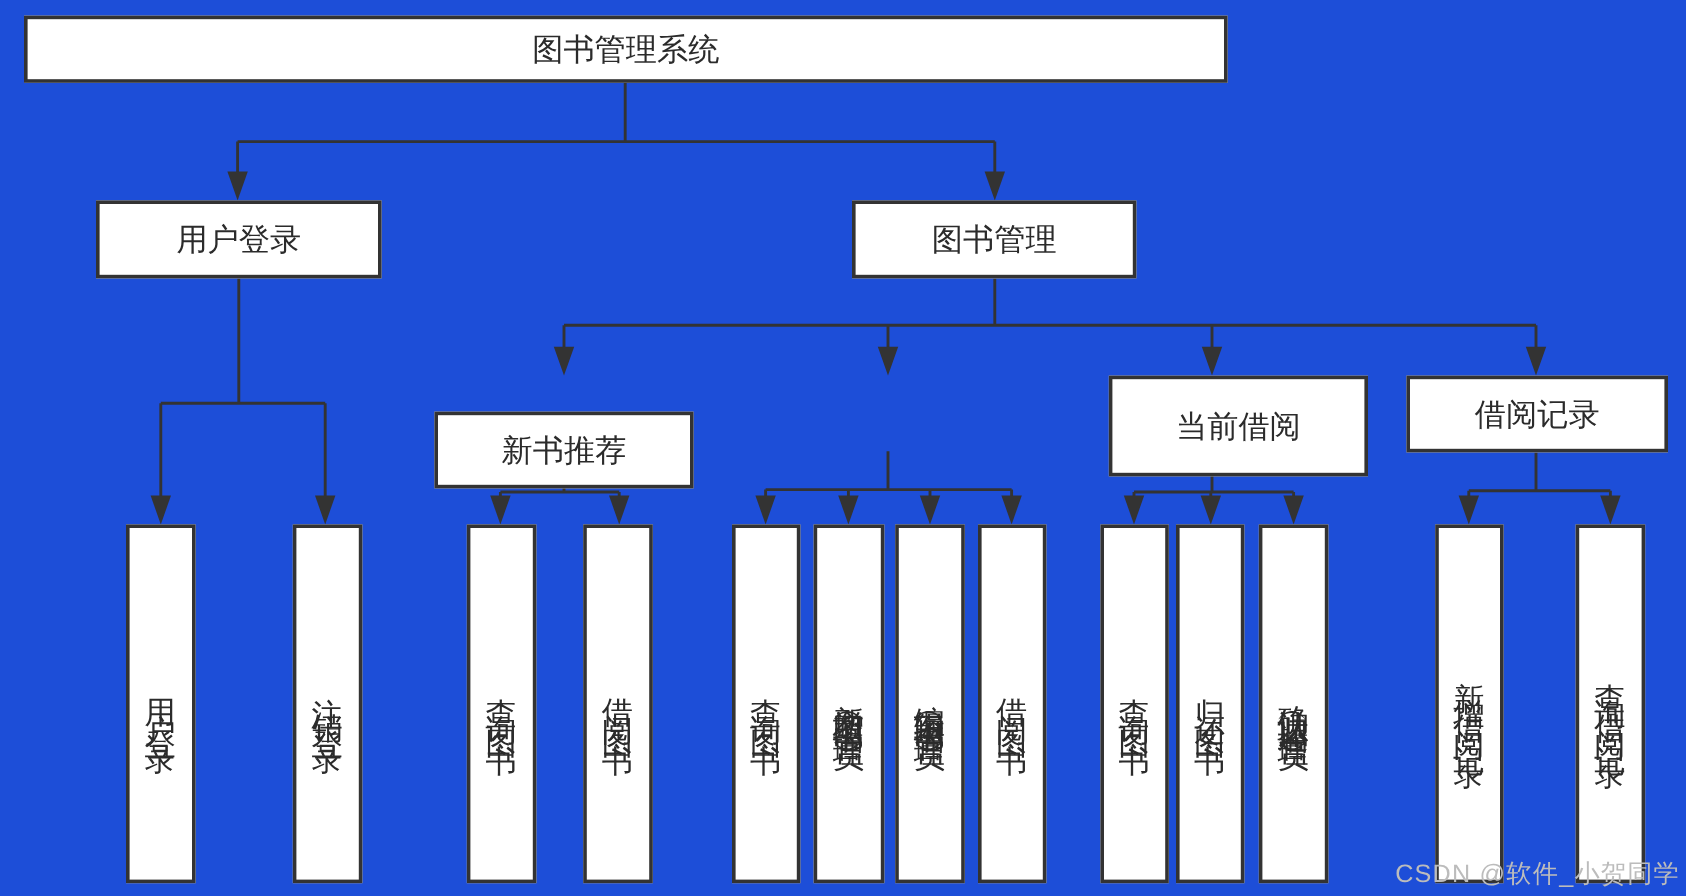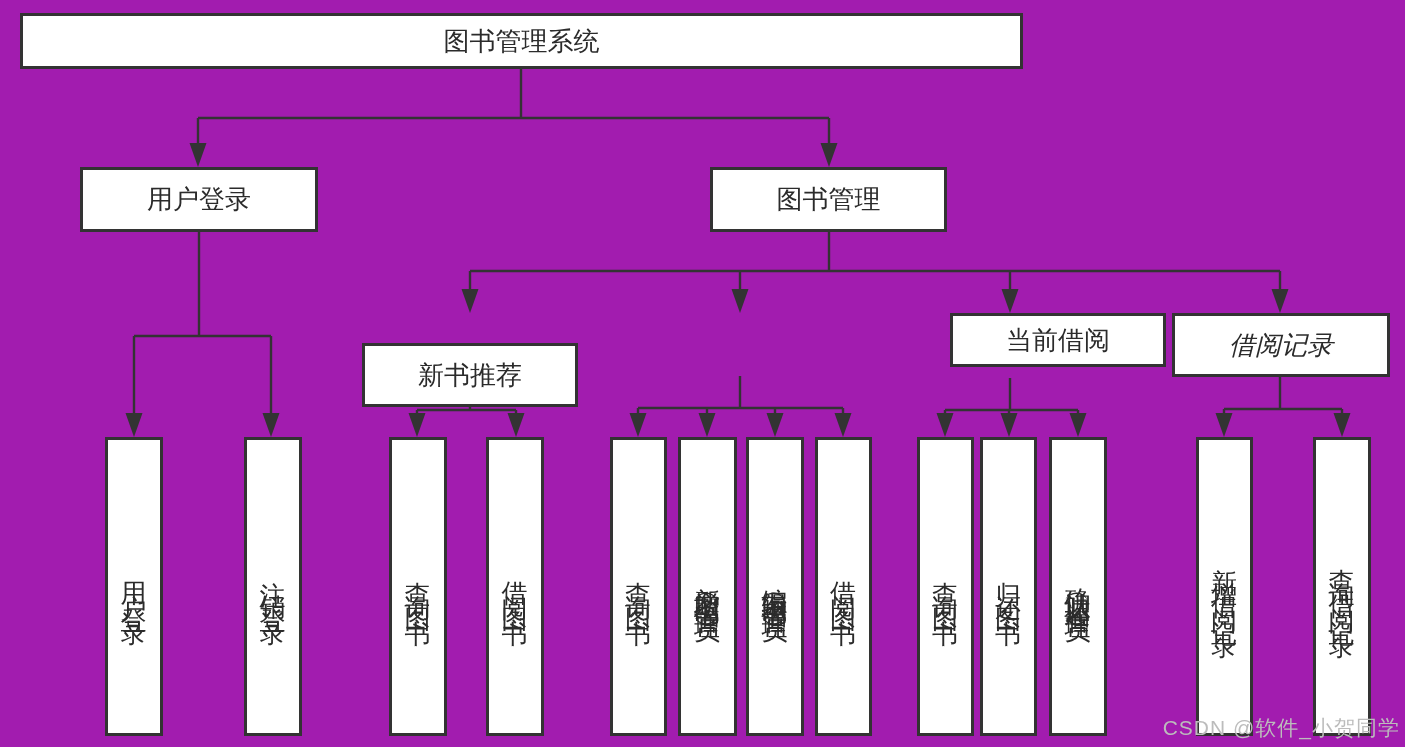--- a/index.html
+++ b/index.html
@@ -1,19 +1,19 @@
 <!DOCTYPE html>
 <html><head>
 <meta charset="utf-8">
 <style>
   html,body{margin:0;padding:0;background:#ffffff;}
   .canvas{
     position:relative;
     width:1405px;height:747px;
-    background:#a21caf;
+    background:#1d4ed8;
     font-family:"Liberation Sans","DejaVu Sans",sans-serif;
     overflow:hidden;
   }
   .wires{position:absolute;left:0;top:0;z-index:1;}
   .wires path.line{fill:none;stroke:#333333;stroke-width:2.4;}
   .wires .ah{fill:#333333;stroke:none;}
   .node{
     position:absolute;
     box-sizing:border-box;
     background:#ffffff;
@@ -106,24 +106,24 @@
   <div class="node" style="left:80px;top:167px;width:238px;height:65px;">
     <span>用户登录</span>
   </div>
   <div class="node" style="left:710px;top:167px;width:237px;height:65px;">
     <span>图书管理</span>
   </div>
 
   <div class="node" style="left:362px;top:313px;width:216px;height:64px;margin-top:30px;">
     <span>新书推荐</span>
   </div>
-  <div class="node" style="left:950px;top:313px;width:216px;height:54px;font-family:Liberation Mono, monospace;">
+  <div class="node" style="left:924px;top:313px;width:216px;height:84px;font-family:Liberation Mono, monospace;">
     <span>当前借阅</span>
   </div>
-  <div class="node" style="left:1172px;top:313px;width:218px;height:64px;font-style:italic;">
+  <div class="node" style="left:1172px;top:313px;width:218px;height:64px;">
     <span>借阅记录</span>
   </div>
 
   <div class="leaf" style="left:105px;width:58px;">
     <span class="vtext" style="letter-spacing: 13px;">用户登录</span>
   </div>
   <div class="leaf" style="left:244px;width:58px;">
     <span class="vtext" style="letter-spacing: 13px;">注销登录</span>
   </div>
 

